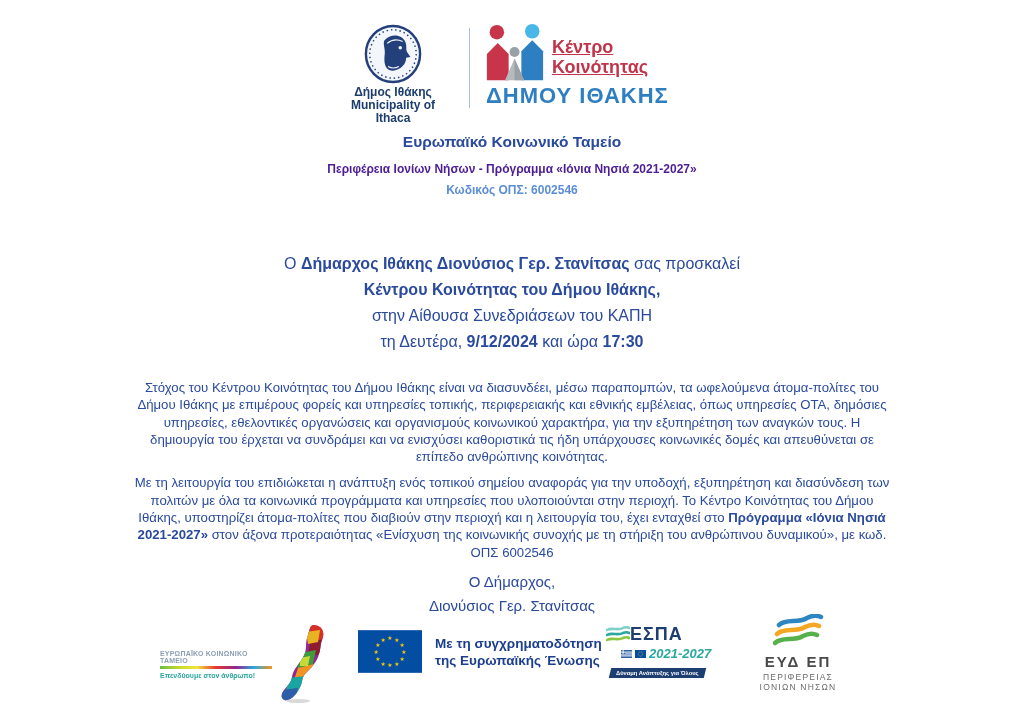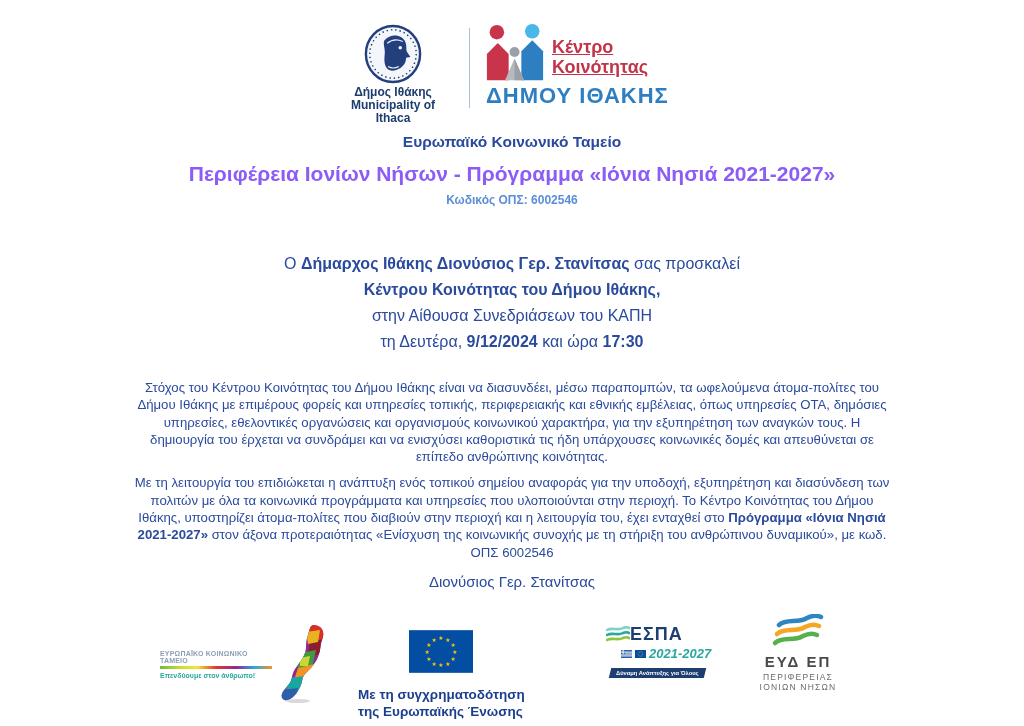--- a/index.html
+++ b/index.html
@@ -20,21 +20,21 @@
   .hdr-divider { width:1px; height:80px; background:#a9bed8; margin-top:4px; }
   .kk-logo { width:205px; }
   .kk-top { display:flex; align-items:flex-start; gap:8px; }
   .kk-names { padding-top:13px; }
   .kk-line { color:#c2344a; font-size:18px; font-weight:bold; line-height:20px;text-decoration:underline; }
   .kk-dimou { margin-top:1px; color:#2d7fc1; font-size:22px; font-weight:bold; letter-spacing:1px; }
 
   
   .title-block { position:absolute; top:133px; left:0; right:0; text-align:center; }
   .t-line1 { color:#2a4a9e; font-size:15.5px; font-weight:bold; }
-  .t-line2 { color:#8b5cf6; font-size:21px; font-weight:bold; margin-top:11px; }
+  .t-line2 { color:#4c1d95; font-size:12px; font-weight:bold; margin-top:11px; }
   .t-line3 { color:#29a79e; font-size:17px; font-weight:bold; margin-top:11px; }
   .t-code  { color:#5b8ed6; font-size:12px; font-weight:bold; margin-top:7px; }
 
   
   .invite { position:absolute; top:251px; left:0; right:0;
     text-align:center; color:#2a4a9e; font-size:16px; line-height:26px; }
   .invite b { font-weight:bold; }
 
   
   .bodytext { position:absolute; top:379px; left:132px; width:760px;
@@ -47,21 +47,21 @@
     text-align:center; color:#2a4a9e; font-size:15px; line-height:24px; }
 
   
   .esf-block { position:absolute; left:160px; top:624px; display:flex; align-items:center; gap:4px; }
   .esf-texts { width:112px; }
   .esf-l1 { font-size:7px; font-weight:bold; color:#8d9db4; letter-spacing:.2px; }
   .esf-bar { height:3px; margin:2px 0 3px 0;
     background:linear-gradient(90deg,#6bbe45 0%,#cadb2a 18%,#f2e63b 33%,#e2372f 50%,#92278f 68%,#2aa9e0 84%,#f7941e 100%); }
   .esf-l2 { font-size:7px; font-weight:bold; color:#2aa79e; }
 
-  .eu-block { position:absolute; left:358px; top:630px; display:flex; align-items:center; gap:13px;flex-direction:column; }
+  .eu-block { position:absolute; left:358px; top:630px; display:flex; align-items:center; gap:13px; }
   .eu-flag { display:block; }
   .eu-text { color:#1b3e8f; font-size:13.5px; font-weight:bold; line-height:17px; }
 
   .espa-block { position:absolute; left:606px; top:624px; width:112px; }
   .espa-row1 { display:flex; align-items:center; gap:0; }
   .espa-title { color:#1c3e70; font-size:18px; font-weight:bold; letter-spacing:1px; }
   .espa-row2 { display:flex; align-items:center; gap:3px; margin-top:1px; margin-left:15px; }
   .espa-years { color:#2aa79e; font-size:13px; font-weight:bold; font-style:italic; }
   .espa-tagline { display:inline-block; margin-top:3px; margin-left:4px; padding:2px 6px;
     background:#1c3e70; color:#ffffff; font-size:5.8px; font-weight:bold;
@@ -129,20 +129,21 @@
     <div>στην Αίθουσα Συνεδριάσεων του ΚΑΠΗ</div>
     <div><span>τη Δευτέρα, </span><b>9/12/2024</b><span> και ώρα </span><b>17:30</b></div>
   </div>
 
   <div class="bodytext">
     <p>Στόχος του Κέντρου Κοινότητας του Δήμου Ιθάκης είναι να διασυνδέει, μέσω παραπομπών, τα ωφελούμενα άτομα-πολίτες του Δήμου Ιθάκης με επιμέρους φορείς και υπηρεσίες τοπικής, περιφερειακής και εθνικής εμβέλειας, όπως υπηρεσίες ΟΤΑ, δημόσιες υπηρεσίες, εθελοντικές οργανώσεις και οργανισμούς κοινωνικού χαρακτήρα, για την εξυπηρέτηση των αναγκών τους. Η δημιουργία του έρχεται να συνδράμει και να ενισχύσει καθοριστικά τις ήδη υπάρχουσες κοινωνικές δομές και απευθύνεται σε επίπεδο ανθρώπινης κοινότητας.</p>
     <p><span>Με τη λειτουργία του επιδιώκεται η ανάπτυξη ενός τοπικού σημείου αναφοράς για την υποδοχή, εξυπηρέτηση και διασύνδεση των πολιτών με όλα τα κοινωνικά προγράμματα και υπηρεσίες που υλοποιούνται στην περιοχή. Το Κέντρο Κοινότητας του Δήμου Ιθάκης, υποστηρίζει άτομα-πολίτες που διαβιούν στην περιοχή και η λειτουργία του, έχει ενταχθεί στο </span><b>Πρόγραμμα «Ιόνια Νησιά 2021-2027»</b><span> στον άξονα προτεραιότητας «Ενίσχυση της κοινωνικής συνοχής με τη στήριξη του ανθρώπινου δυναμικού», με κωδ. ΟΠΣ 6002546</span></p>
   </div>
 
   <div class="signature">
+    <div>Ο Δήμαρχος,</div>
     <div>Διονύσιος Γερ. Στανίτσας</div>
   </div>
 
   <div class="esf-block">
     <div class="esf-texts">
       <div class="esf-l1">ΕΥΡΩΠΑΪΚΟ ΚΟΙΝΩΝΙΚΟ ΤΑΜΕΙΟ</div>
       <div class="esf-bar"></div>
       <div class="esf-l2">Επενδύουμε στον άνθρωπο!</div>
     </div>
     <svg width="52" height="80" viewBox="0 0 52 80">

